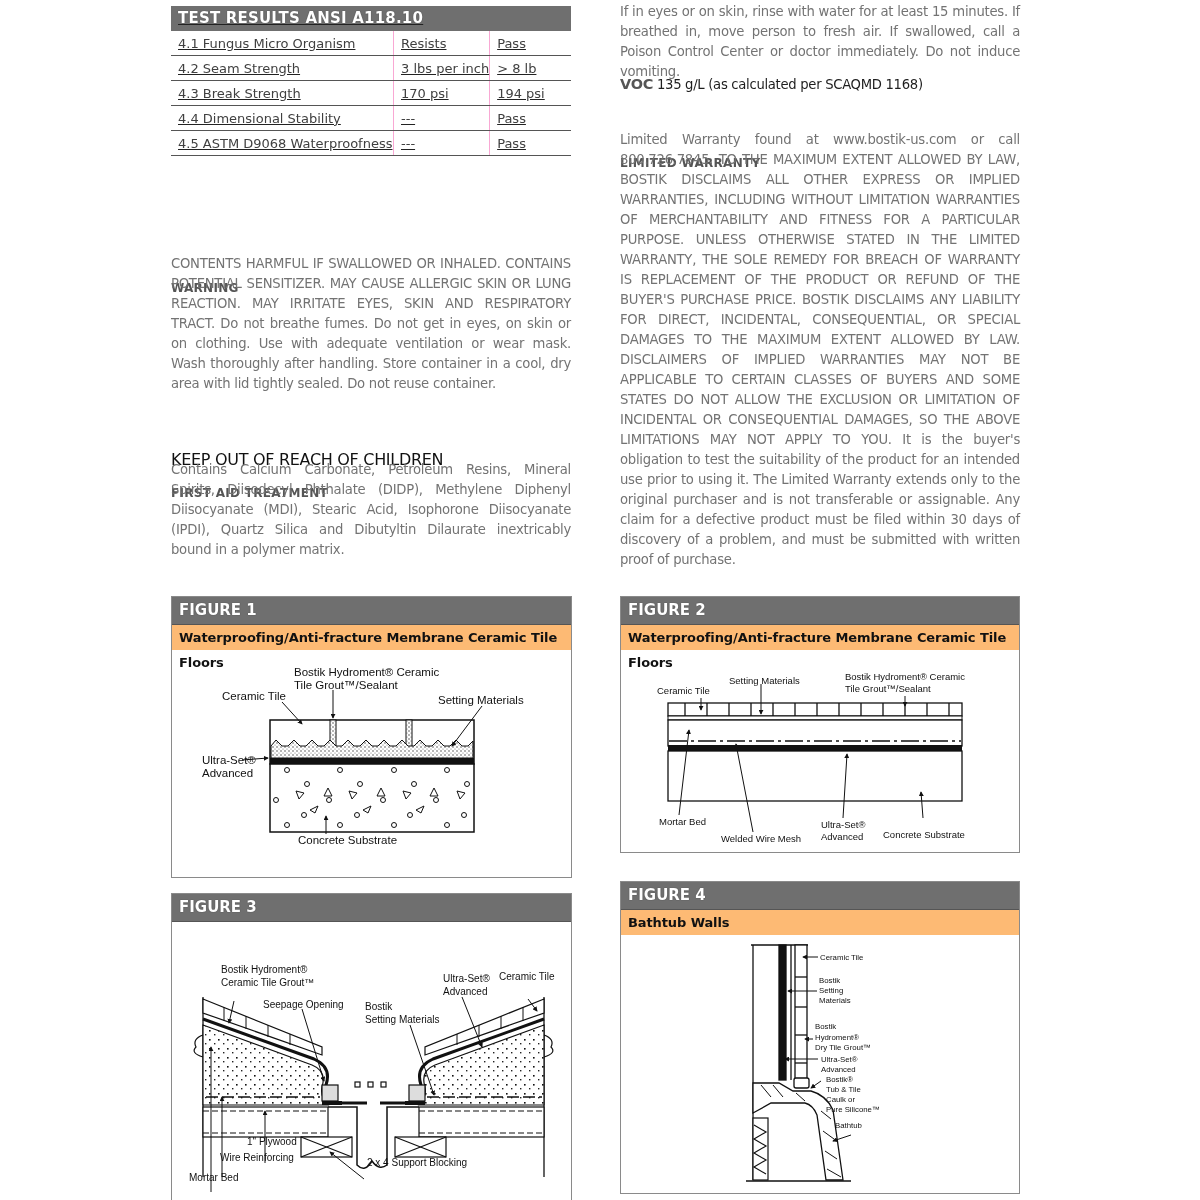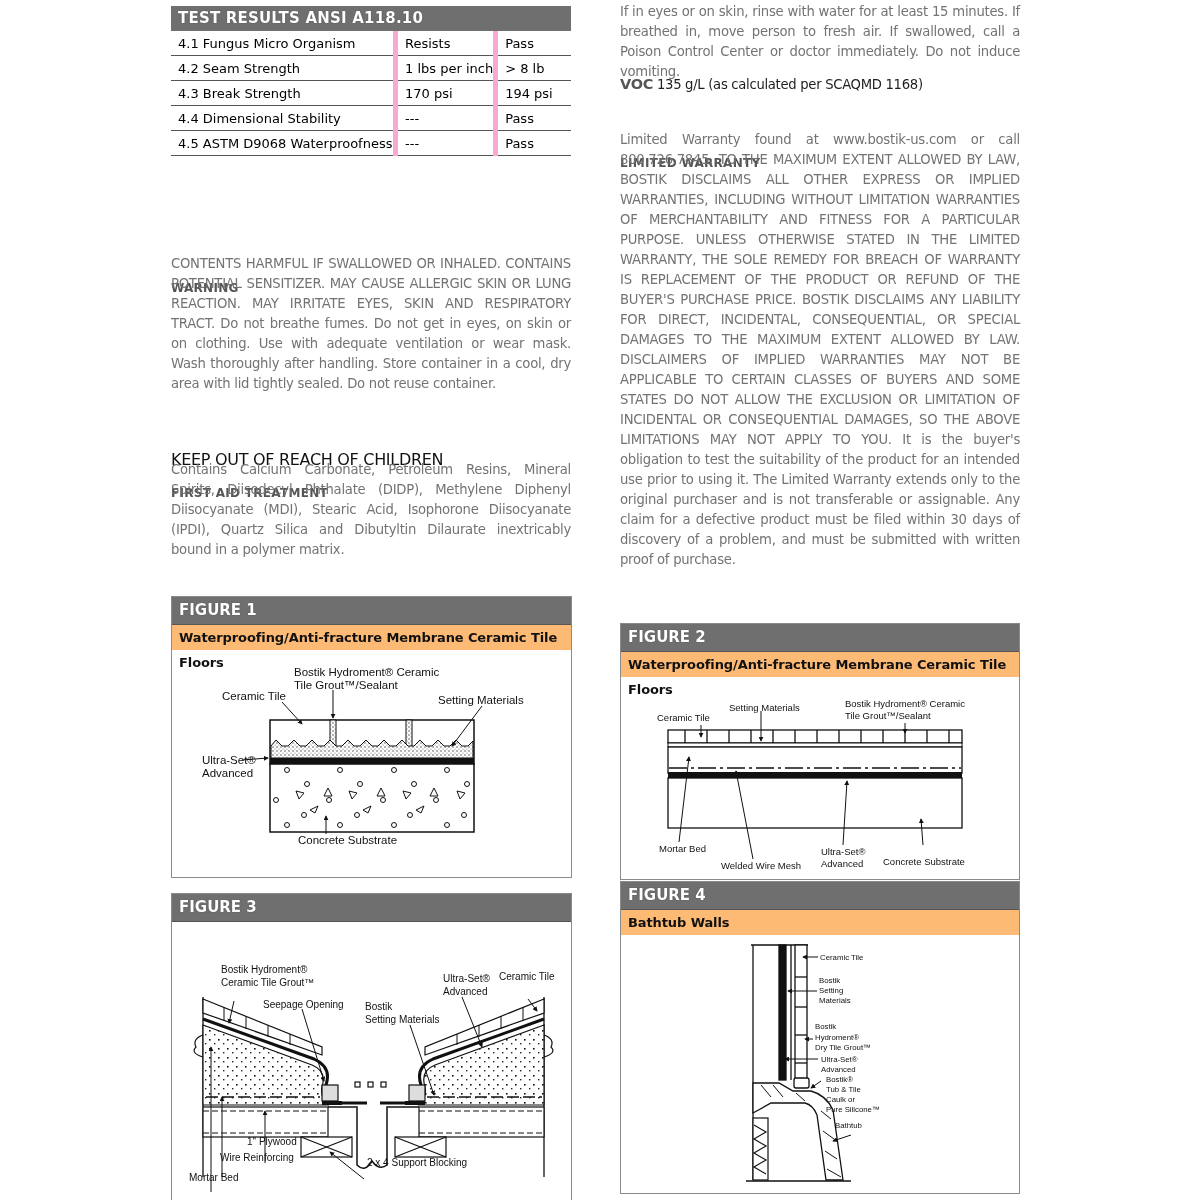--- a/index.html
+++ b/index.html
@@ -1,30 +1,30 @@
 <!DOCTYPE html>
 <html><head>
 <meta charset="utf-8">
 <style>
   html, body { margin:0; padding:0; background:#ffffff; }
   body { width:1200px; height:1200px; position:relative; overflow:hidden;
          font-family:"DejaVu Sans", sans-serif; color:#222; }
   .abs { position:absolute; }
 
   
-  #tr { left:171px; top:6px; width:400px; }
+  #tr { left:171px; top:6px; width:400px;text-decoration:underline; }
   .tr-head { background:#6f6f6f; color:#fff; font-weight:bold; font-size:15px;
              height:25px; line-height:25px; padding-left:7px; letter-spacing:0.2px;
              font-family:"DejaVu Sans", sans-serif; text-shadow:0 0 1px #333; }
   .tr-sub { background:#dcdcdc; font-weight:bold; font-size:12.6px; line-height:17px;
             padding:4px 6px 3px 7px; color:#111; height:35px; box-sizing:content-box; }
-  table.tr-table { border-collapse:collapse; width:400px; font-size:13px; color:#000000; }
+  table.tr-table { border-collapse:collapse; width:400px; font-size:13px; color:#404040; }
   table.tr-table td { height:24px; padding:0 0 0 7px; border-bottom:1px solid #555;
                       white-space:nowrap; }
-  table.tr-table td + td { border-left:5px solid #f9a8d4; }
+  table.tr-table td + td { border-left:1px solid #f9a8d4; }
   table.tr-table td.c1 { width:215px; }
   table.tr-table td.c2 { width:85px; }
 
   
   .h2 { font-weight:bold; font-size:12px; color:#555; letter-spacing:0.3px;margin-top:46px; }
   .para { font-size:13.2px; line-height:20px; color:#737373; text-align:justify; }
   .para.narrow { letter-spacing:-0.25px; }
   #warn-title { left:171px; top:235px; }
   #warn-text  { left:171px; top:254px; width:400px; }
   #keep       { left:171px; top:406px; font-size:16px; font-weight:normal; color:#111; letter-spacing:-0.3px;margin-top:44px; }
@@ -41,39 +41,39 @@
   
   .fig { position:absolute; border:1px solid #8a8a8a; background:#fff; box-sizing:border-box; }
   .fig-head { background:#6f6f6f; color:#fff; font-weight:bold; font-size:15px;
               height:27px; line-height:27px; padding-left:7px; text-shadow:0 0 1px #333;
               border-bottom:1px solid #555; }
   .fig-sub { background:#fdba74; font-weight:bold; font-size:13px; height:25px; line-height:25px;
              padding-left:7px; color:#111; letter-spacing:-0.1px; }
   .fig svg { position:absolute; left:0; }
   .fig svg text { font-family:"Liberation Sans", sans-serif; fill:#111; }
   #fig1 { left:171px; top:596px; width:401px; height:282px; }
-  #fig2 { left:620px; top:596px; width:400px; height:257px;margin-top:27px; }
+  #fig2 { left:620px; top:596px; width:400px; height:257px; }
   #fig3 { left:171px; top:881px; width:401px; height:313px;margin-top:12px; }
   #fig4 { left:620px; top:881px; width:400px; height:313px; }
 </style>
 </head>
 <body>
 
 <div id="tr" class="abs">
   <div class="tr-head">TEST RESULTS   ANSI A118.10</div>
   <table class="tr-table">
     <tbody>
       <tr>
         <td class="c1">4.1 Fungus Micro Organism</td>
         <td class="c2">Resists</td>
         <td>Pass</td>
       </tr>
       <tr>
         <td class="c1">4.2 Seam Strength</td>
-        <td class="c2">1 lbs per inch</td>
+        <td class="c2">3 lbs per inch</td>
         <td>&gt; 8 lb</td>
       </tr>
       <tr>
         <td class="c1">4.3 Break Strength</td>
         <td class="c2">170 psi</td>
         <td>194 psi</td>
       </tr>
       <tr>
         <td class="c1">4.4 Dimensional Stability</td>
         <td class="c2">---</td>

